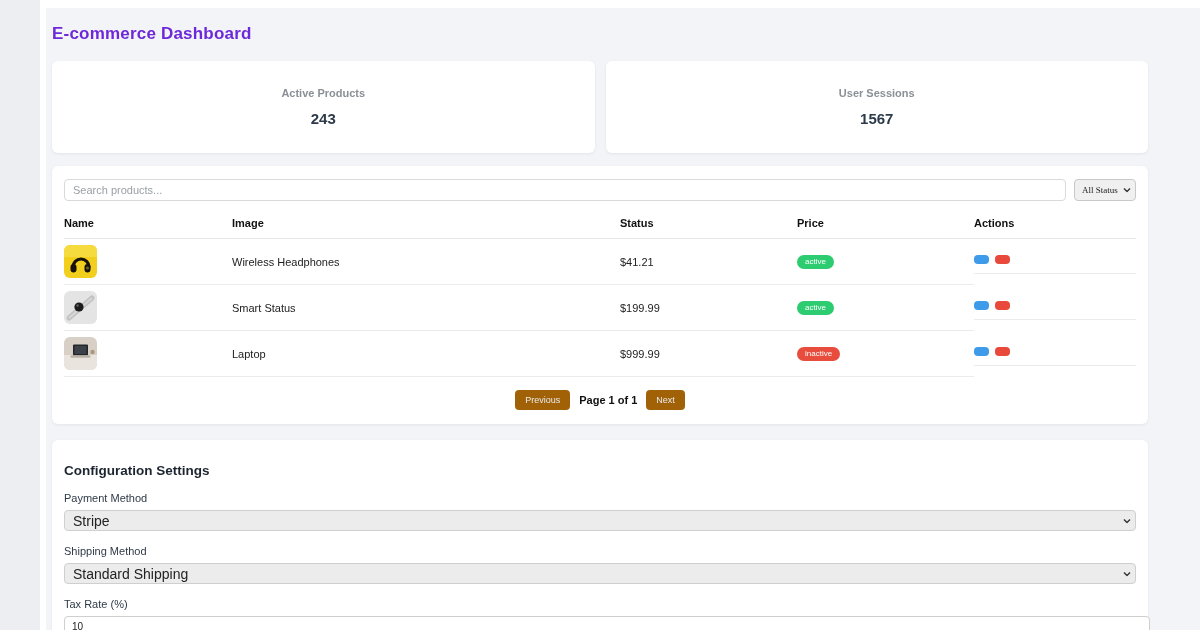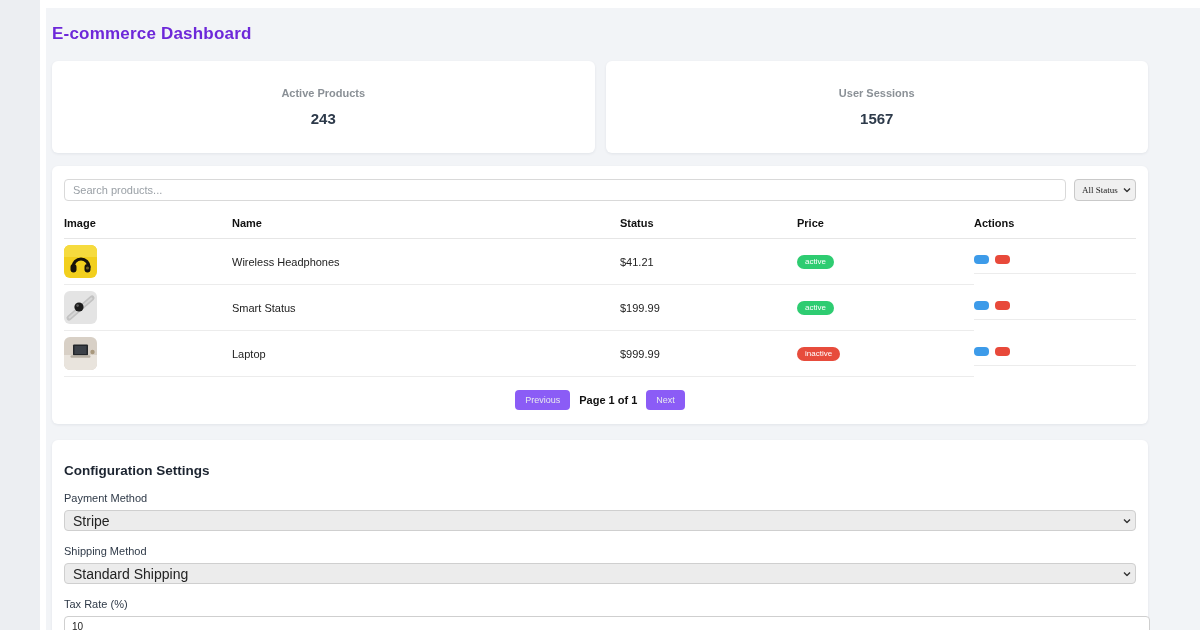--- a/index.html
+++ b/index.html
@@ -48,21 +48,21 @@
   .pill.blue { background:#3d9be9; }
   .pill.red  { background:#e8493a; }
 
   .thumb { width:33px; height:33px; border-radius:6px; overflow:hidden; display:block; }
 
   .badge { font-size:8px; color:#fff; padding:3px 8px; border-radius:9px; line-height:1; }
   .badge.green { background:#2ecc71; }
   .badge.red   { background:#e74c3c; }
 
   .pagination { display:flex; justify-content:center; align-items:center; gap:9px; margin-top:13px; }
-  .page-btn { background:#8b5cf6; color:#e8ebee; border:none; border-radius:4px;
+  .page-btn { background:#a16207; color:#e8ebee; border:none; border-radius:4px;
               font-size:9px; padding:5px 10px; font-family:inherit; }
   .page-label { font-size:11px; font-weight:600; color:#111; }
 
   
   .config-card { margin-top:16px; background:#fff; border-radius:6px 6px 0 0;
                  box-shadow:0 1px 3px rgba(20,30,50,.07); padding:23px 12px 40px; }
   .config-title { font-size:13.5px; font-weight:700; color:#1c2430; }
   .field-label { font-size:11px; color:#2f3a48; margin:14px 0 6px; }
   .select-wrap { position:relative; }
   .cfg-select { width:100%; height:21px; appearance:none; -webkit-appearance:none;
@@ -101,22 +101,22 @@
         </select>
         <span class="chev">
           <svg width="8" height="5" viewBox="0 0 8 5">
                 <polyline points="1,1 4,4 7,1" fill="none" stroke="#333" stroke-width="1.4"></polyline>
               </svg>
         </span>
       </div>
     </div>
 
     <div class="grid-row thead">
+      <div class="th">Name</div>
       <div class="th">Image</div>
-      <div class="th">Name</div>
       <div class="th">Status</div>
       <div class="th">Price</div>
       <div class="th">Actions</div>
     </div>
 
     <div class="grid-row">
       <div class="cell">
         <span class="thumb">
           <svg width="33" height="33" viewBox="0 0 33 33">
             <rect width="33" height="33" fill="#f2cf1d"></rect>

